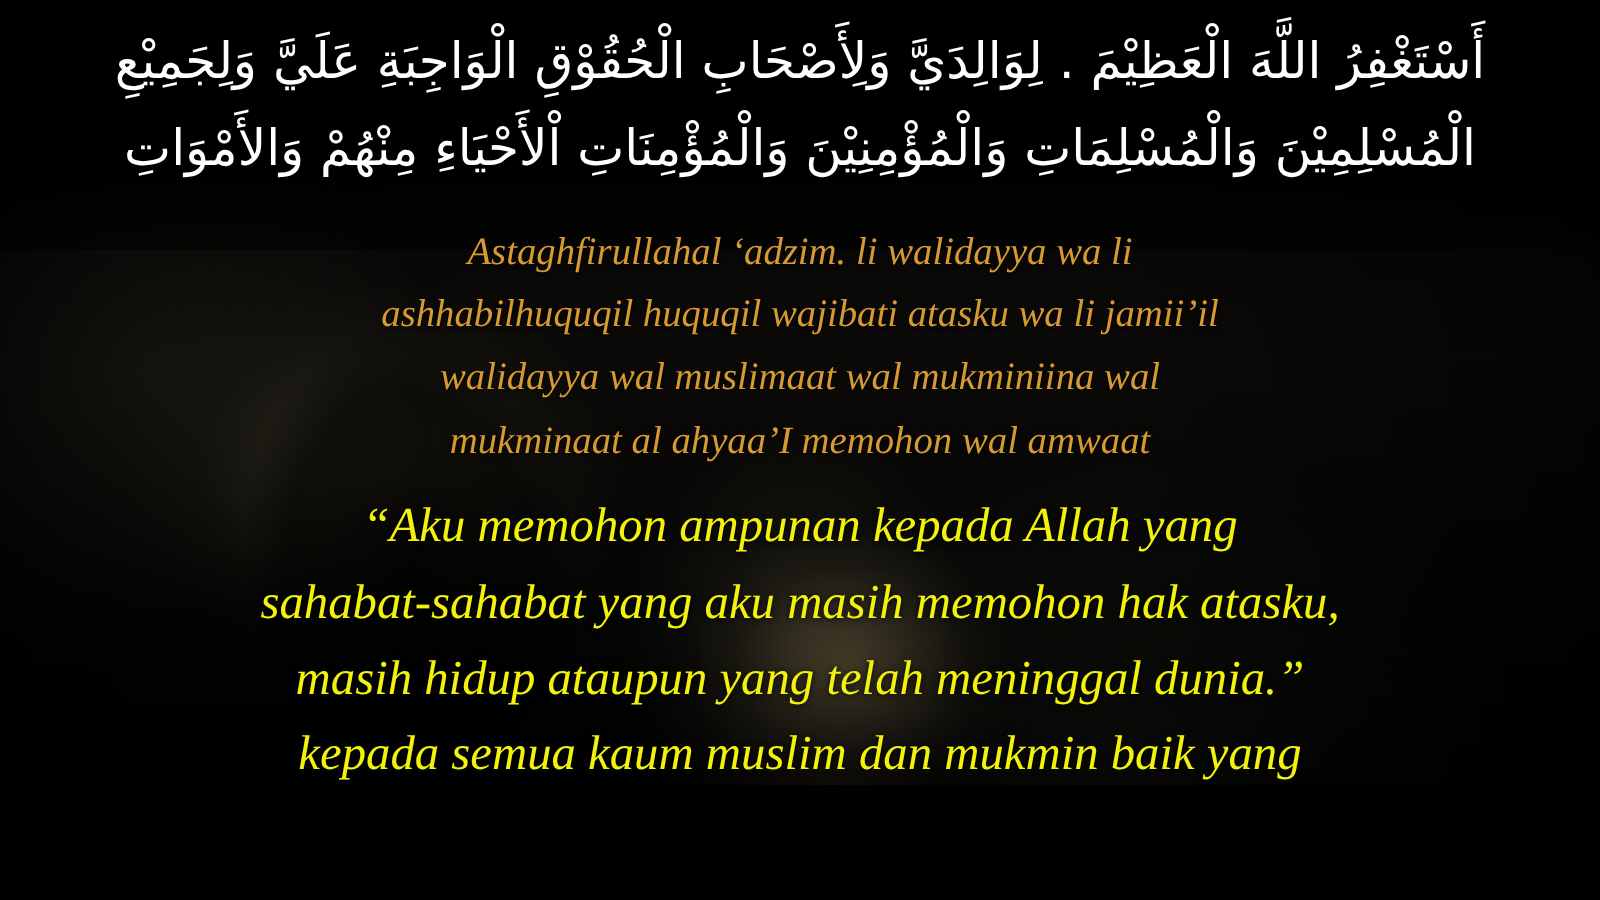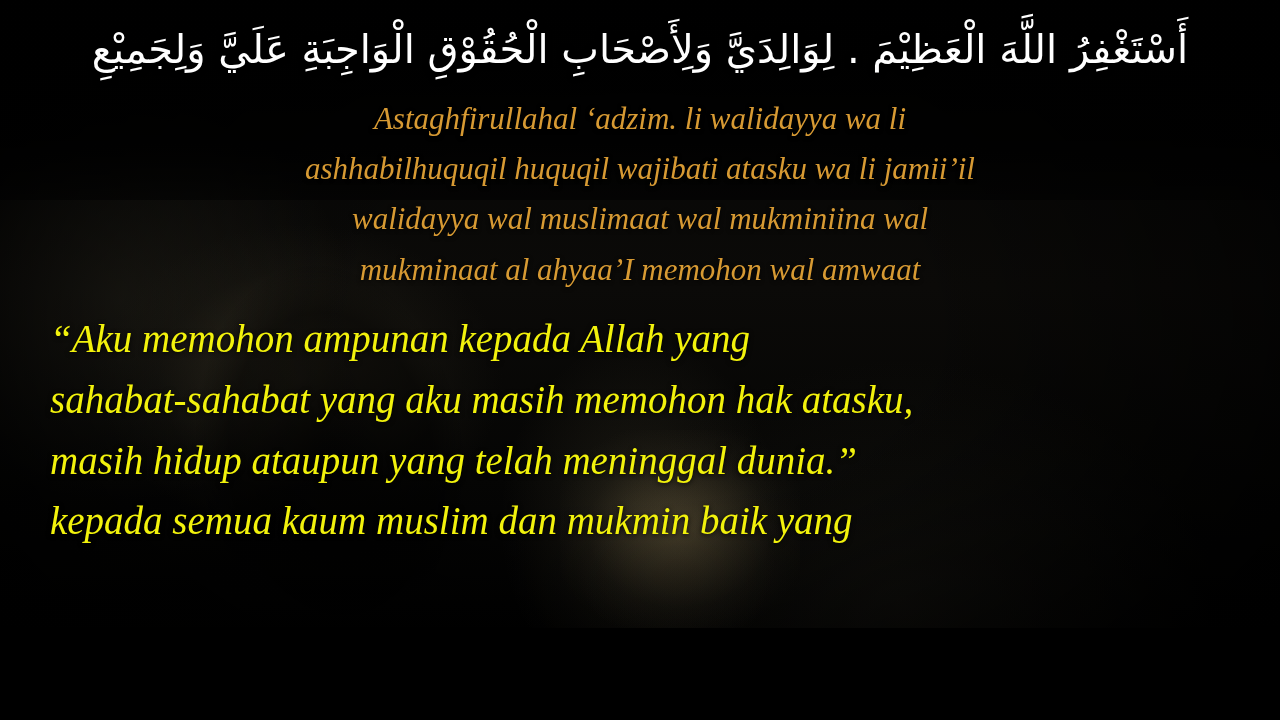--- a/index.html
+++ b/index.html
@@ -80,32 +80,33 @@
     text-shadow: 0 0 6px rgba(0,0,0,0.9);
     padding: 0 12px;
     box-sizing: border-box;
   }
   .arabic-line {
     display: block;
     white-space: nowrap;
   }
   .translit-block {
     width: 880px;
-    margin-top: 10px;
+    margin-top: 22px;
     text-align: center;
     color: #d79a33;
     font-family: "Liberation Serif", serif;
     font-style: italic;
     font-size: 31px;
     line-height: 1.62;
     text-shadow: 0 1px 4px rgba(0,0,0,0.85);
   }
   .meaning-block {
     width: 1180px;
     margin-top: 14px;
+    text-align: center;
     color: #f2f20c;
     font-family: "Liberation Serif", serif;
     font-style: italic;
     font-size: 39px;
     line-height: 1.56;
     text-shadow: 0 1px 5px rgba(0,0,0,0.9);
   }
   .bottom-bar {
     position: absolute;
     left: 0;
@@ -122,20 +123,21 @@
   <div class="bg"></div>
   <div class="bg-shape-hands"></div>
   <div class="bg-glow-right"></div>
   <div class="vignette"></div>
   <div class="top-band"></div>
 
   <div class="content">
 
     <div class="arabic-block">
       <span class="arabic-line">أَسْتَغْفِرُ اللَّهَ الْعَظِيْمَ . لِوَالِدَيَّ وَلِأَصْحَابِ الْحُقُوْقِ الْوَاجِبَةِ عَلَيَّ وَلِجَمِيْعِ</span>
+      <span class="arabic-line">الْمُسْلِمِيْنَ وَالْمُسْلِمَاتِ وَالْمُؤْمِنِيْنَ وَالْمُؤْمِنَاتِ اْلأَحْيَاءِ مِنْهُمْ وَالأَمْوَاتِ</span>
     </div>
 
     <div class="translit-block">
       <div>Astaghfirullahal ‘adzim. li walidayya wa li</div>
       <div>ashhabilhuquqil huquqil wajibati atasku wa li jamii’il</div>
       <div>walidayya wal muslimaat wal mukminiina wal</div>
       <div>mukminaat al ahyaa’I memohon wal amwaat</div>
     </div>
 
     <div class="meaning-block">

